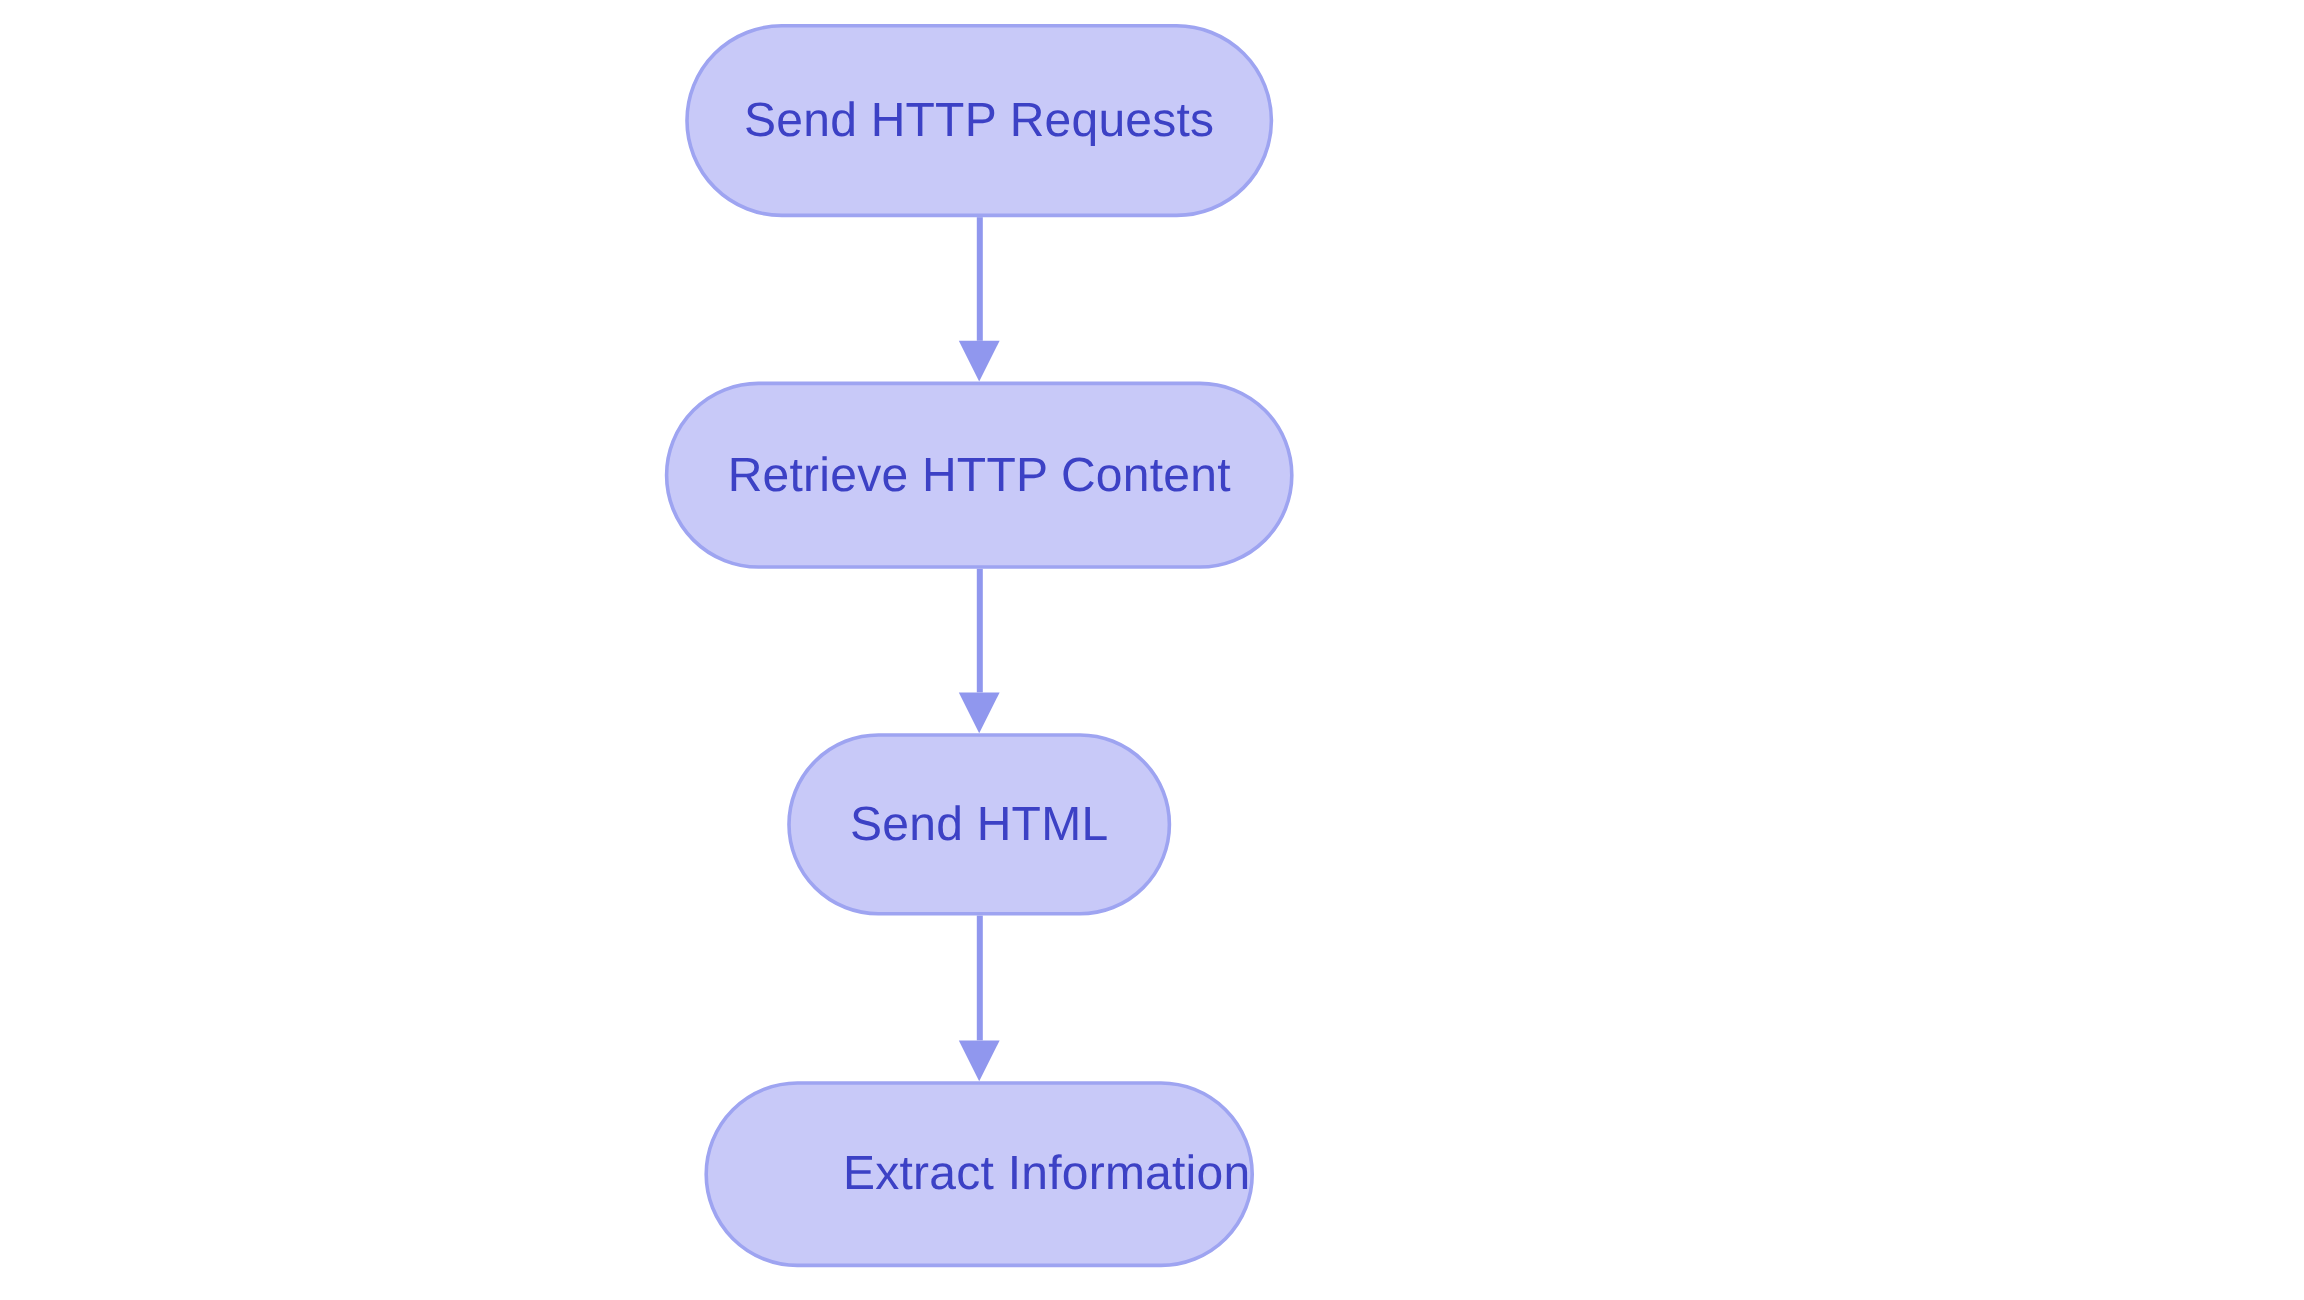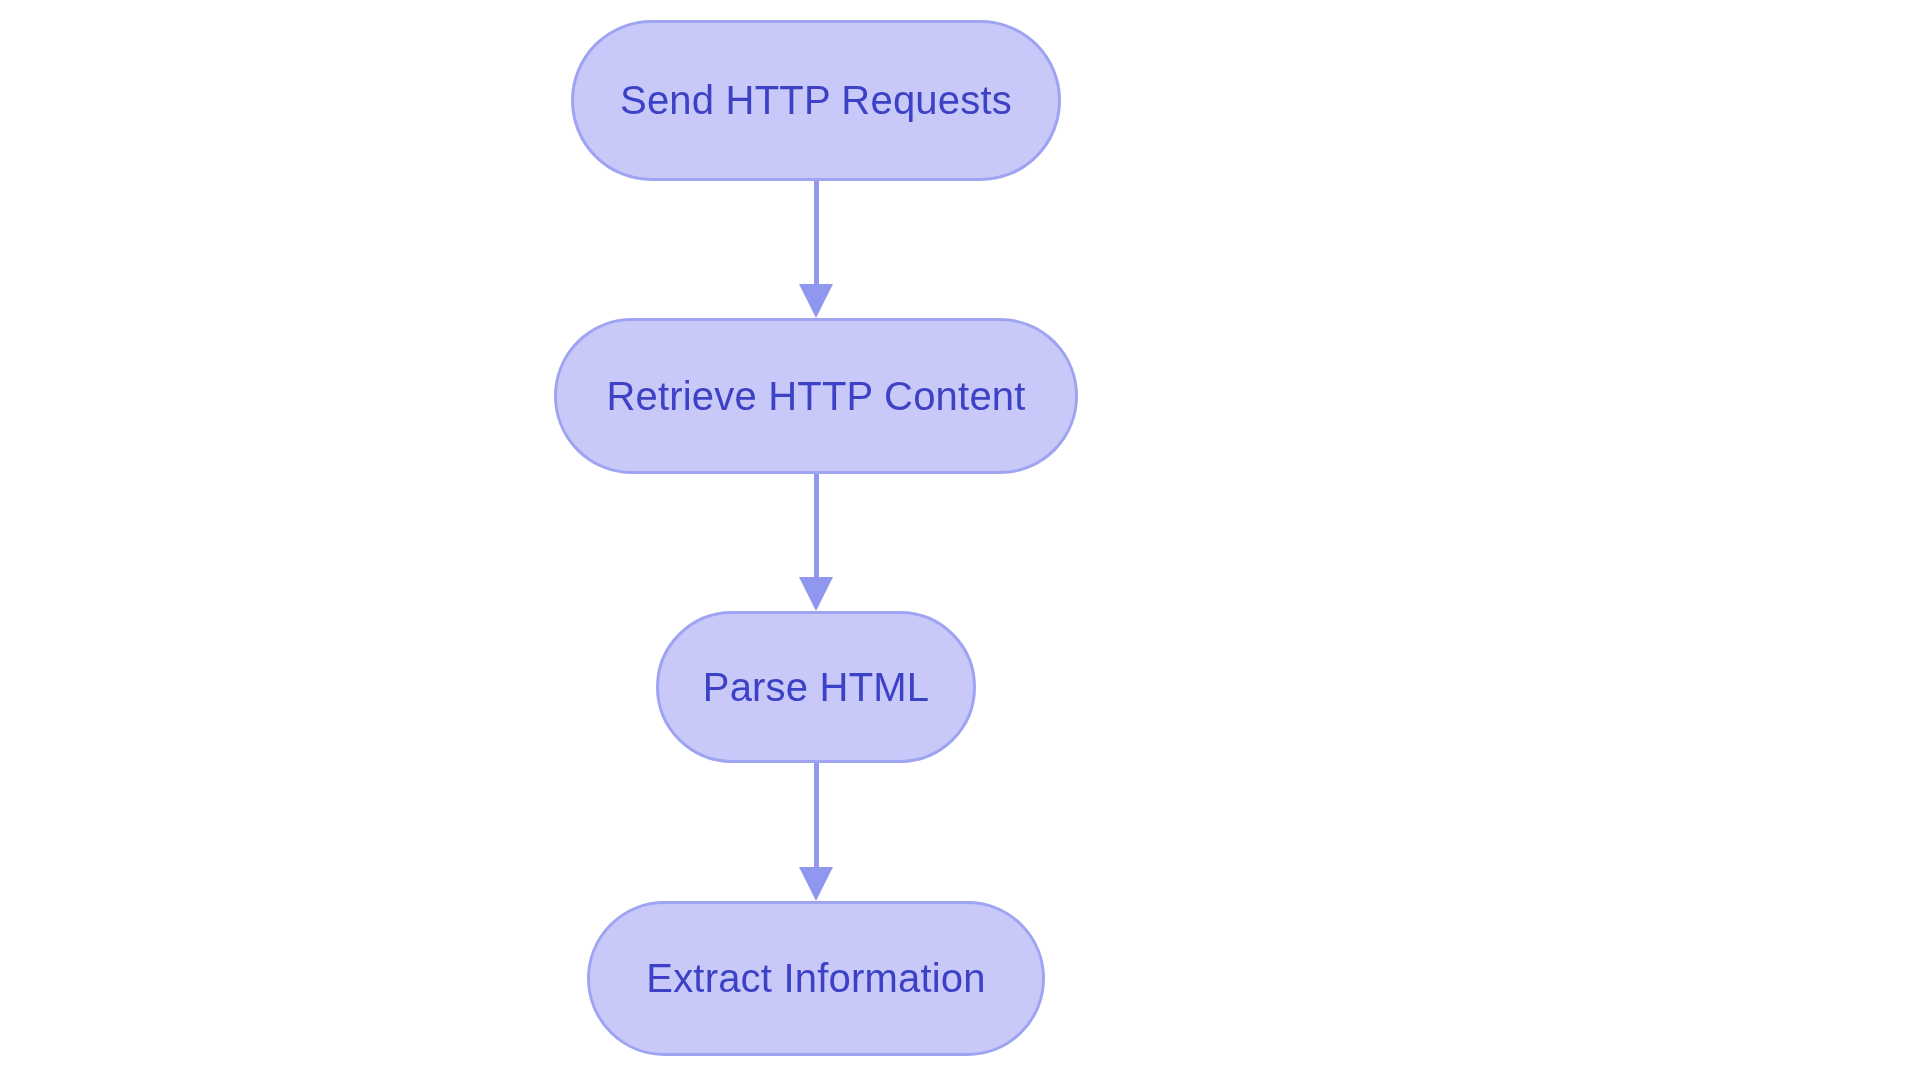--- a/index.html
+++ b/index.html
@@ -29,21 +29,21 @@
   }
   .node-label {
     font-size: 40px;
     color: #3c41c5;
     letter-spacing: 0.2px;
     white-space: nowrap;
   }
   .node-1 { top: 20px;  width: 490px; height: 161px; }
   .node-2 { top: 318px; width: 524px; height: 156px; }
   .node-3 { top: 611px; width: 320px; height: 152px; }
-  .node-4 { top: 901px; width: 458px; height: 155px; }
+  .node-4 { top: 901px; width: 458px; height: 155px; justify-content: flex-end; }
 
   .arrow {
     position: absolute;
     left: 50%;
     transform: translateX(-50%);
     width: 34px;
     display: flex;
     flex-direction: column;
     align-items: center;
   }
@@ -80,21 +80,21 @@
   <div class="node node-2">
     <span class="node-label">Retrieve HTTP Content</span>
   </div>
 
   <div class="arrow arrow-2">
     <div class="arrow-line"></div>
     <div class="arrow-head"></div>
   </div>
 
   <div class="node node-3">
-    <span class="node-label">Parse HTML</span>
+    <span class="node-label">Send HTML</span>
   </div>
 
   <div class="arrow arrow-3">
     <div class="arrow-line"></div>
     <div class="arrow-head"></div>
   </div>
 
   <div class="node node-4">
     <span class="node-label">Extract Information</span>
   </div>

